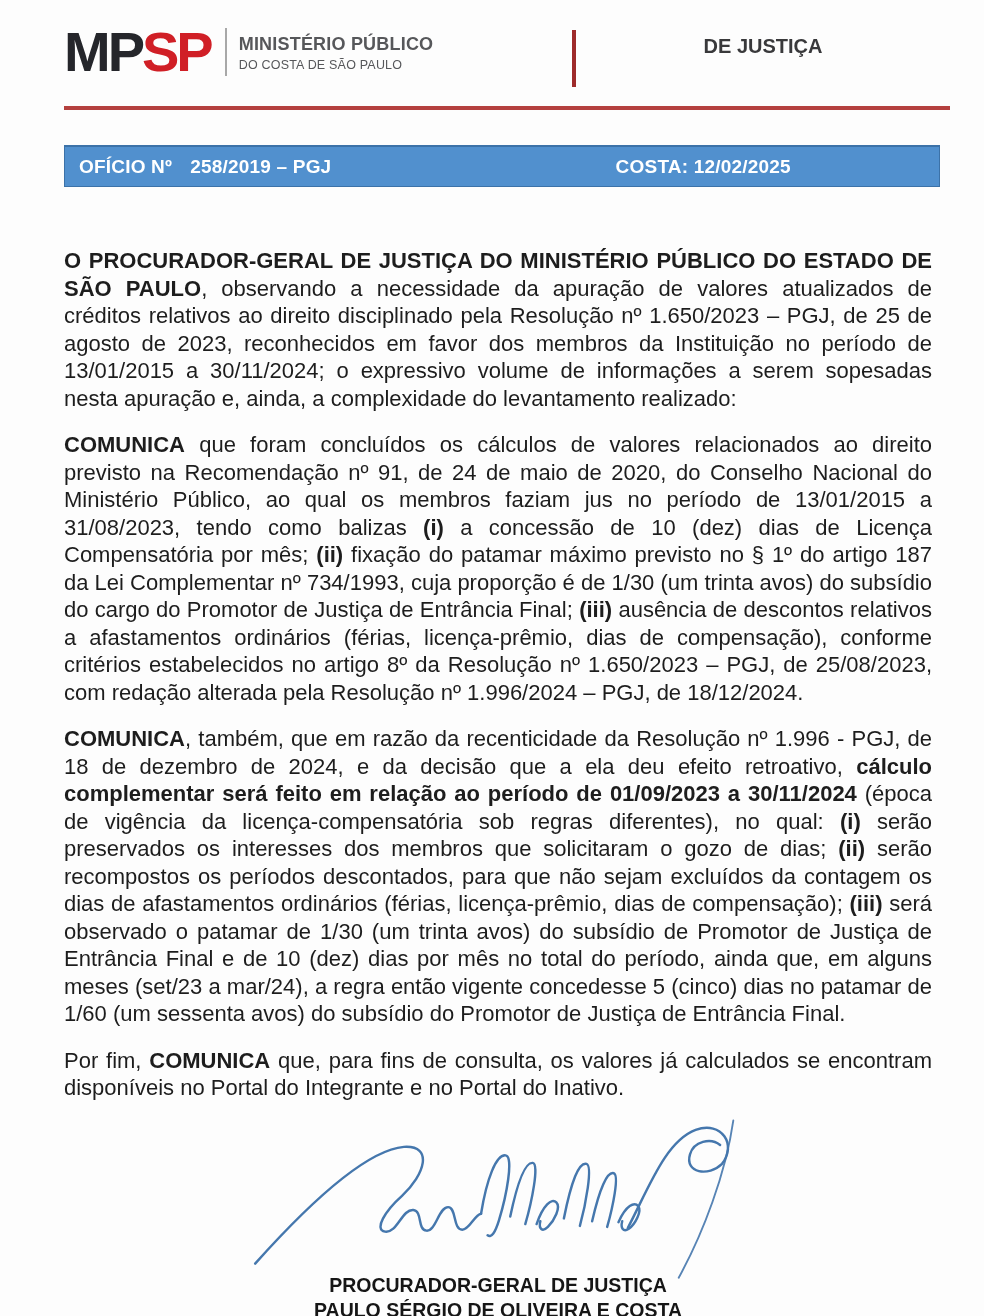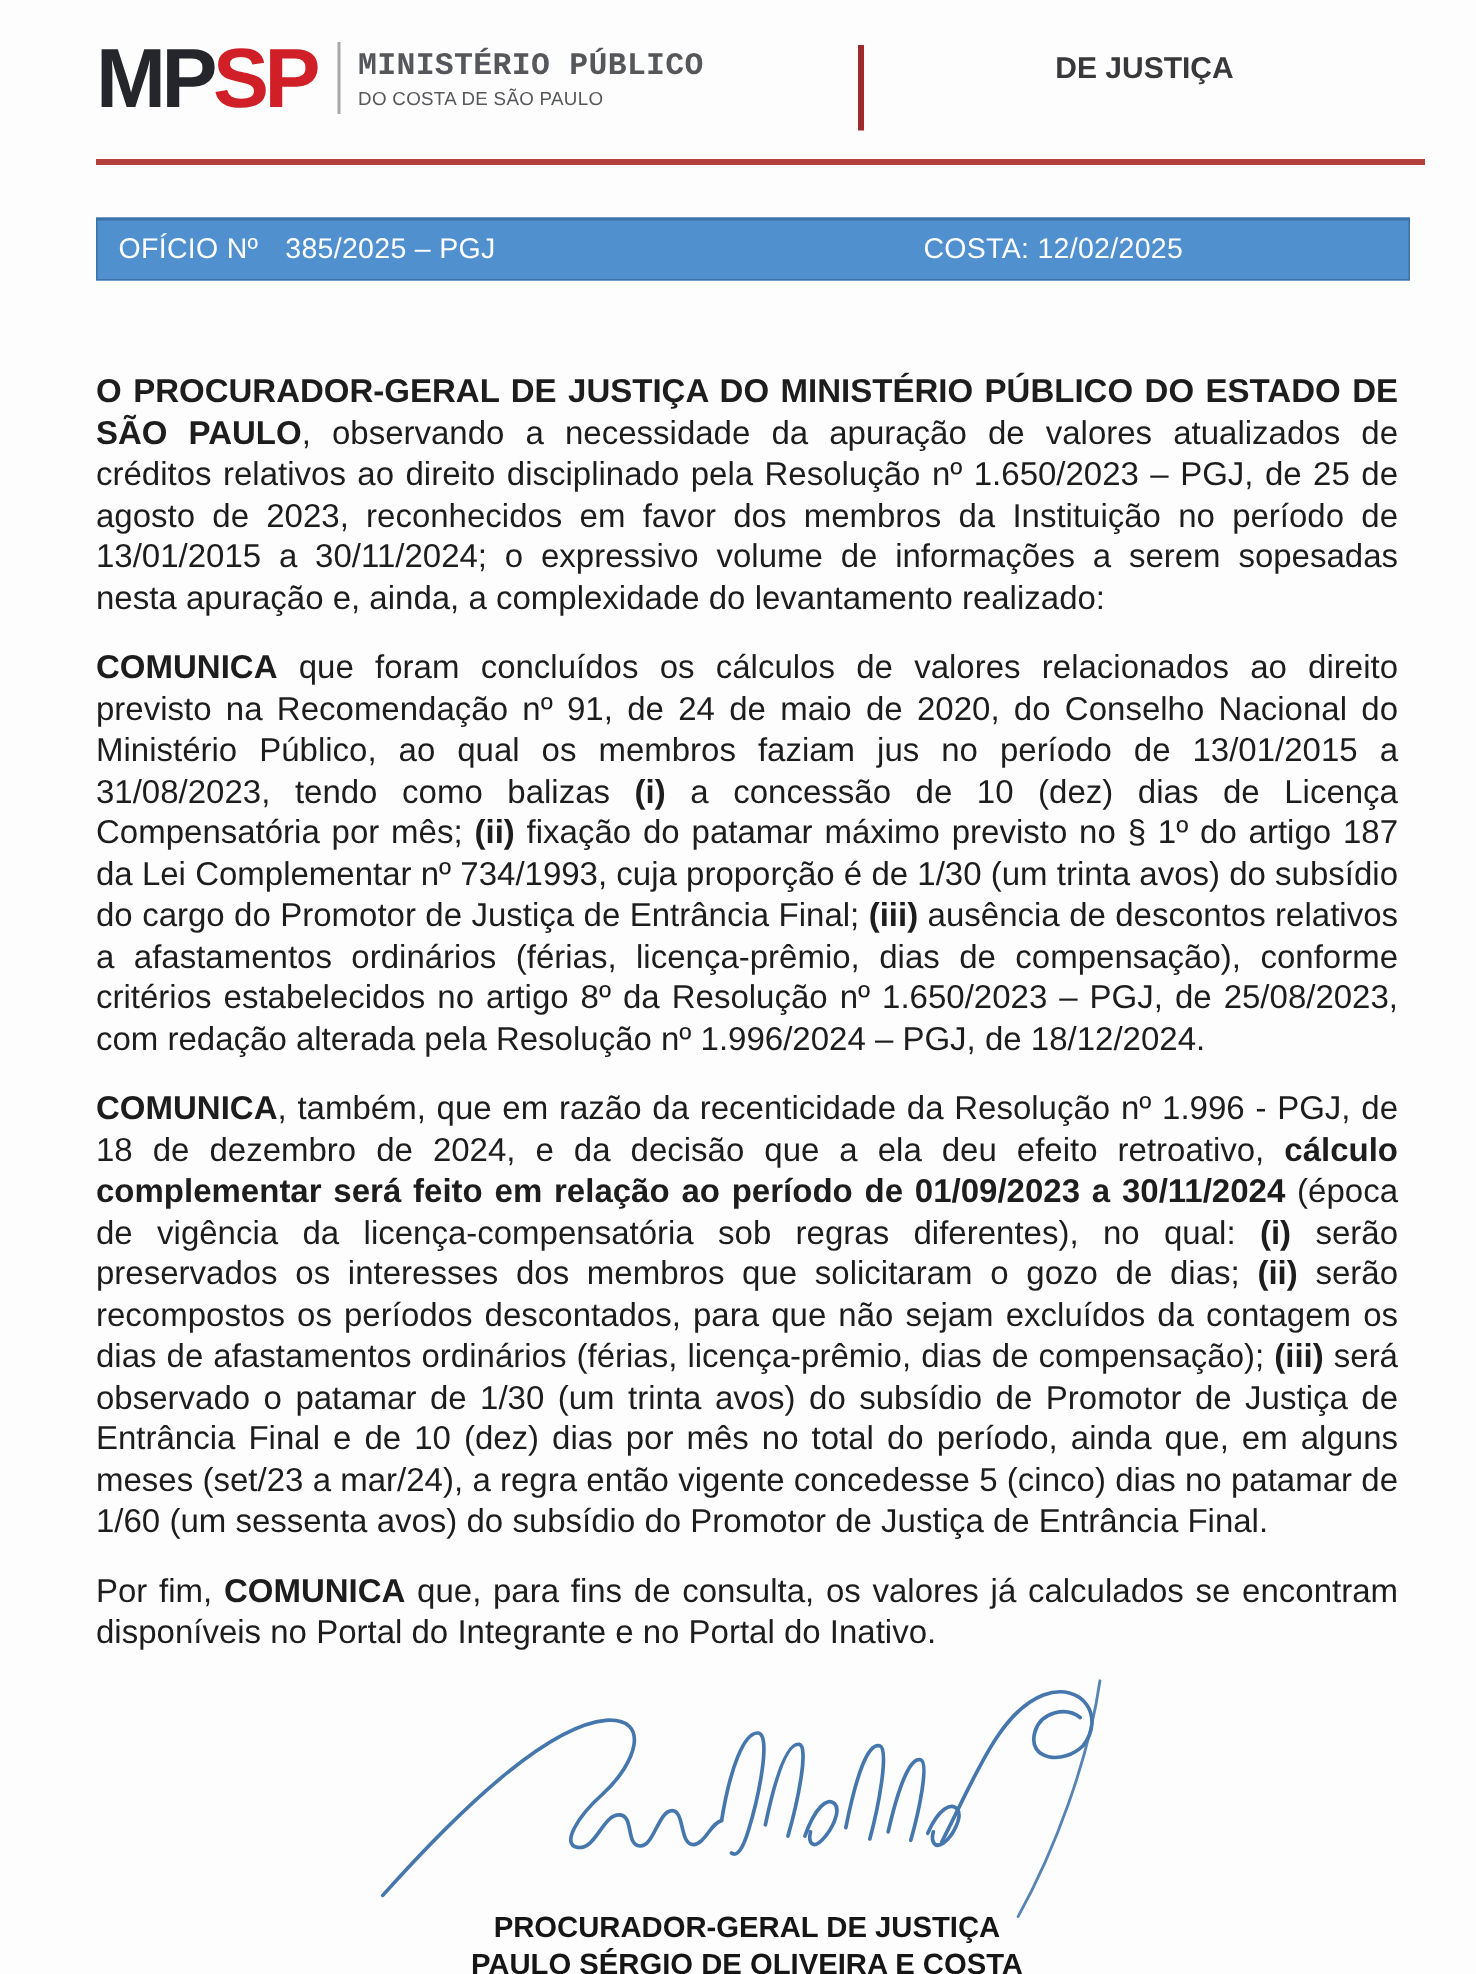--- a/index.html
+++ b/index.html
@@ -8,32 +8,32 @@
     padding:22px 0 0 64px;background:#fdfdfd;overflow:hidden;
     font-family:"Liberation Sans",sans-serif;color:#1d1d1d;
   }
   
   .header-row{width:886px;display:flex;align-items:flex-start;height:84px;}
   .logo-group{display:flex;align-items:center;margin-top:2px;}
   .logo-mpsp{font-size:56px;font-weight:bold;letter-spacing:-3px;line-height:1;color:var(--logo-mp,#25262b);}
   .logo-mpsp .sp{color:var(--logo-sp,#d01f26);}
   .logo-divider{width:2px;height:48px;background:#a8a8a8;margin:0 12px 0 14px;}
   .logo-text{padding-top:2px;color:#56575a;}
-  .logo-text .l1{font-size:21px;font-weight:bold;letter-spacing:.2px;font-family:Liberation Mono, monospace;}
+  .logo-text .l1{font-size:18px;font-weight:bold;letter-spacing:.2px;}
   .logo-text .l2{font-size:12.5px;margin-top:3px;letter-spacing:.2px;}
   .header-right{margin-left:auto;display:flex;width:378px;margin-top:8px;}
   .red-vbar{width:4px;height:57px;background:var(--vbar-red,#9e2b2b);}
   .pgj-title{flex:1;text-align:center;font-size:20px;font-weight:bold;color:#39393b;line-height:26px;padding-top:3px;}
   .red-rule{width:886px;height:4px;background:var(--rule-red,#b4403e);}
   
   .info-bar{
     width:876px;height:42px;margin-top:35px;box-sizing:border-box;
     background:var(--bar-blue,#5190ce);border:1px solid #3c72a8;border-top:2px solid #3c72a8;
     display:flex;align-items:center;position:relative;
-    color:#fff;font-weight:normal;font-size:19px;padding:0 14px;letter-spacing:.2px;
+    color:#fff;font-weight:bold;font-size:19px;padding:0 14px;letter-spacing:.2px;
   }
   .info-number{margin-left:18px;}
   .info-date{position:absolute;left:63%;white-space:nowrap;}
   
   .body-text{width:868px;margin-top:60px;font-size:22px;line-height:27.5px;text-align:justify;}
   .body-text p{margin:0 0 19px 0;}
   .b{font-weight:bold;}
   
   .sig-wrap{width:868px;height:160px;margin-top:-8px;display:flex;justify-content:center;}
   svg.sig{overflow:visible;}
@@ -60,21 +60,21 @@
       <div class="pgj-title">
         <div>DE JUSTIÇA</div>
       </div>
     </div>
   </div>
 
   <div class="red-rule"></div>
 
   <div class="info-bar">
     <span>OFÍCIO Nº</span>
-    <span class="info-number">385/2025 – PGJ</span>
+    <span class="info-number">258/2019 – PGJ</span>
     <span class="info-date"><span>COSTA:</span>&nbsp;<span>12/02/2025</span></span>
   </div>
 
   <div class="body-text">
     <p><span class="b">O PROCURADOR-GERAL DE JUSTIÇA DO MINISTÉRIO PÚBLICO DO ESTADO DE SÃO PAULO</span><span>, observando a necessidade da apuração de valores atualizados de créditos relativos ao direito disciplinado pela Resolução nº 1.650/2023 – PGJ, de 25 de agosto de 2023, reconhecidos em favor dos membros da Instituição no período de 13/01/2015 a 30/11/2024; o expressivo volume de informações a serem sopesadas nesta apuração e, ainda, a complexidade do levantamento realizado:</span></p>
     <p><span class="b">COMUNICA</span><span> que foram concluídos os cálculos de valores relacionados ao direito previsto na Recomendação nº 91, de 24 de maio de 2020, do Conselho Nacional do Ministério Público, ao qual os membros faziam jus no período de 13/01/2015 a 31/08/2023, tendo como balizas </span><span class="b">(i)</span><span> a concessão de 10 (dez) dias de Licença Compensatória por mês; </span><span class="b">(ii)</span><span> fixação do patamar máximo previsto no § 1º do artigo 187 da Lei Complementar nº 734/1993, cuja proporção é de 1/30 (um trinta avos) do subsídio do cargo do Promotor de Justiça de Entrância Final; </span><span class="b">(iii)</span><span> ausência de descontos relativos a afastamentos ordinários (férias, licença-prêmio, dias de compensação), conforme critérios estabelecidos no artigo 8º da Resolução nº 1.650/2023 – PGJ, de 25/08/2023, com redação alterada pela Resolução nº 1.996/2024 – PGJ, de 18/12/2024.</span></p>
     <p><span class="b">COMUNICA</span><span>, também, que em razão da recenticidade da Resolução nº 1.996 - PGJ, de 18 de dezembro de 2024, e da decisão que a ela deu efeito retroativo, </span><span class="b">cálculo complementar será feito em relação ao período de 01/09/2023 a 30/11/2024</span><span> (época de vigência da licença-compensatória sob regras diferentes), no qual: </span><span class="b">(i)</span><span> serão preservados os interesses dos membros que solicitaram o gozo de dias; </span><span class="b">(ii)</span><span> serão recompostos os períodos descontados, para que não sejam excluídos da contagem os dias de afastamentos ordinários (férias, licença-prêmio, dias de compensação); </span><span class="b">(iii)</span><span> será observado o patamar de 1/30 (um trinta avos) do subsídio de Promotor de Justiça de Entrância Final e de 10 (dez) dias por mês no total do período, ainda que, em alguns meses (set/23 a mar/24), a regra então vigente concedesse 5 (cinco) dias no patamar de 1/60 (um sessenta avos) do subsídio do Promotor de Justiça de Entrância Final.</span></p>
     <p><span>Por fim, </span><span class="b">COMUNICA</span><span> que, para fins de consulta, os valores já calculados se encontram disponíveis no Portal do Integrante e no Portal do Inativo.</span></p>
   </div>
 

